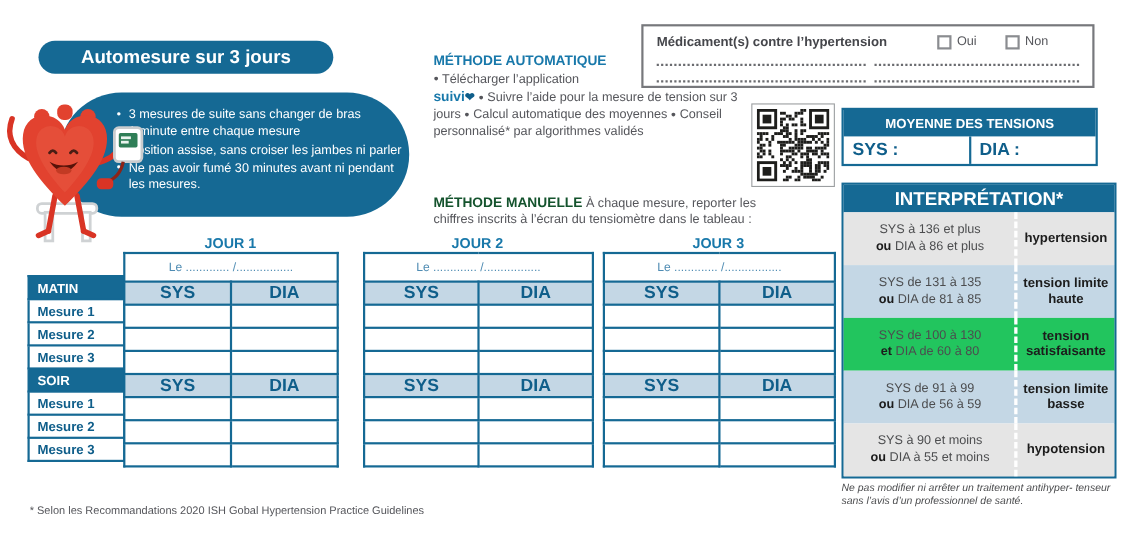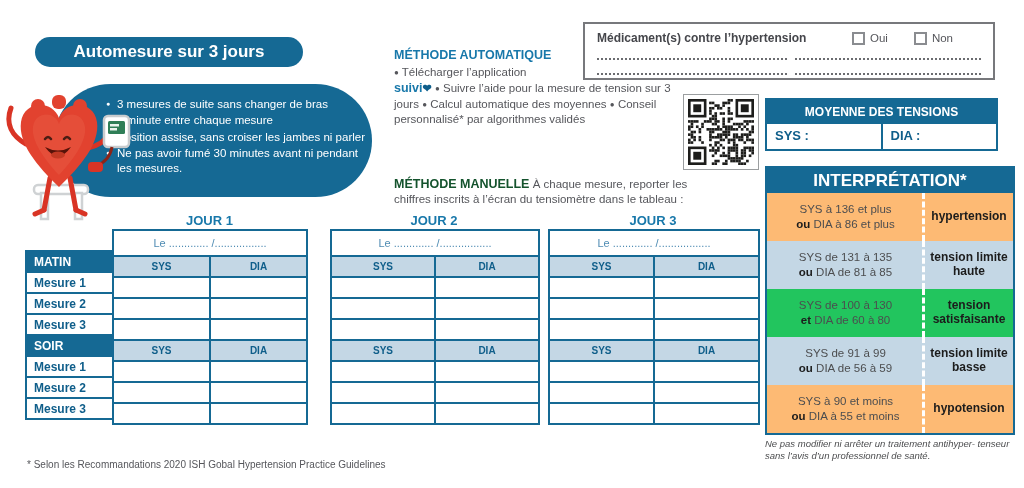--- a/index.html
+++ b/index.html
@@ -52,29 +52,29 @@
   .chk-label{ font-size:11.5px; color:#55565b; }
   .dotrow{ display:flex; justify-content:space-between; margin-top:9px; }
   .dotline{ display:inline-block; height:6px; border-bottom:2px dotted #6b6c70; }
   .dl-l{ width:190px; } .dl-r{ width:186px; }
 
   
   .moyenne{ position:absolute; left:765px; top:98px; width:233px; border:2px solid #156994; background:#fff; }
   .moy-head{ height:24px; background:#156994; color:#fff; font-weight:bold; font-size:12px;
              text-align:center; line-height:24px; }
   .moy-cells{ display:flex; height:25px; }
-  .moy-cell{ flex:1; color:#0f5e8a; font-weight:bold; font-size:13px; padding:4px 0 0 8px; }
+  .moy-cell{ flex:1; color:#0f5e8a; font-weight:bold; font-size:16px; padding:4px 0 0 8px; }
   .moy-cell.sys{ border-right:2px solid #156994; }
 
   
   .interp{ position:absolute; left:765px; top:166px; width:250px; border:2px solid #156994; background:#fff; }
   .interp-head{ height:25px; background:#156994; color:#fff; font-weight:bold; font-size:17px;
                 text-align:center; line-height:25px; }
   .irow{ display:flex; height:48px; }
-  .bg-med{ background:#fdba74; } .bg-light{ background:#c4d7e5; } .bg-white{ background:#22c55e; }
+  .bg-med{ background:#e5e5e5; } .bg-light{ background:#c4d7e5; } .bg-white{ background:#22c55e; }
   .ileft{ width:155px; display:flex; flex-direction:column; justify-content:center; text-align:center;
           font-size:11.5px; color:#4c4d4f; line-height:1.3; padding-left:2px; }
   .ileft b{ color:#1c1c1c; }
   .iright{ flex:1; border-left:3px dashed #fff; display:flex; align-items:center; justify-content:center;
            text-align:center; font-weight:bold; font-size:12px; color:#1c1c1c; line-height:1.15; padding:0 3px; }
   .interp-note{ position:absolute; left:765px; top:438px; width:254px; font-style:italic;
                 font-size:9.5px; color:#4c4d4f; line-height:1.3; }
 
   
   .jour-head{ position:absolute; top:213px; color:#1878aa; font-weight:bold; font-size:13px; text-align:center; }
@@ -85,21 +85,21 @@
   .labels{ left:25px; top:229px; }
   .labels td{ width:87px; padding-left:7px; font-weight:bold; font-size:12px; }
   td.ghost{ border:none; background:transparent; height:22px; }
   .labels .hrow td{ background:#156994; color:#fff; }
   .labels .mrow td{ color:#0f5e8a; }
   .day{ top:229px; }
   .t1{ left:112px; } .t1 td{ width:97px; }
   .t2{ left:330px; } .t2 td{ width:104px; }
   .t3{ left:548px; } .t3 td{ width:105px; }
   .date-row td{ height:26px; color:#4f8cb3; font-size:11px; text-align:center; }
-  .hdr td{ background:#c4d7e5; color:#0f5e8a; font-weight:bold; font-size:10px; text-align:center; }
+  .hdr td{ background:#c4d7e5; color:#0f5e8a; font-weight:bold; font-size:16px; text-align:center; }
 
   .footnote{ position:absolute; left:27px; top:459px; font-size:10px; color:#55565b; }
 </style>
 </head>
 <body>
 
 <div class="page">
 
   <div class="title-pill">Automesure sur 3 jours</div>
 

